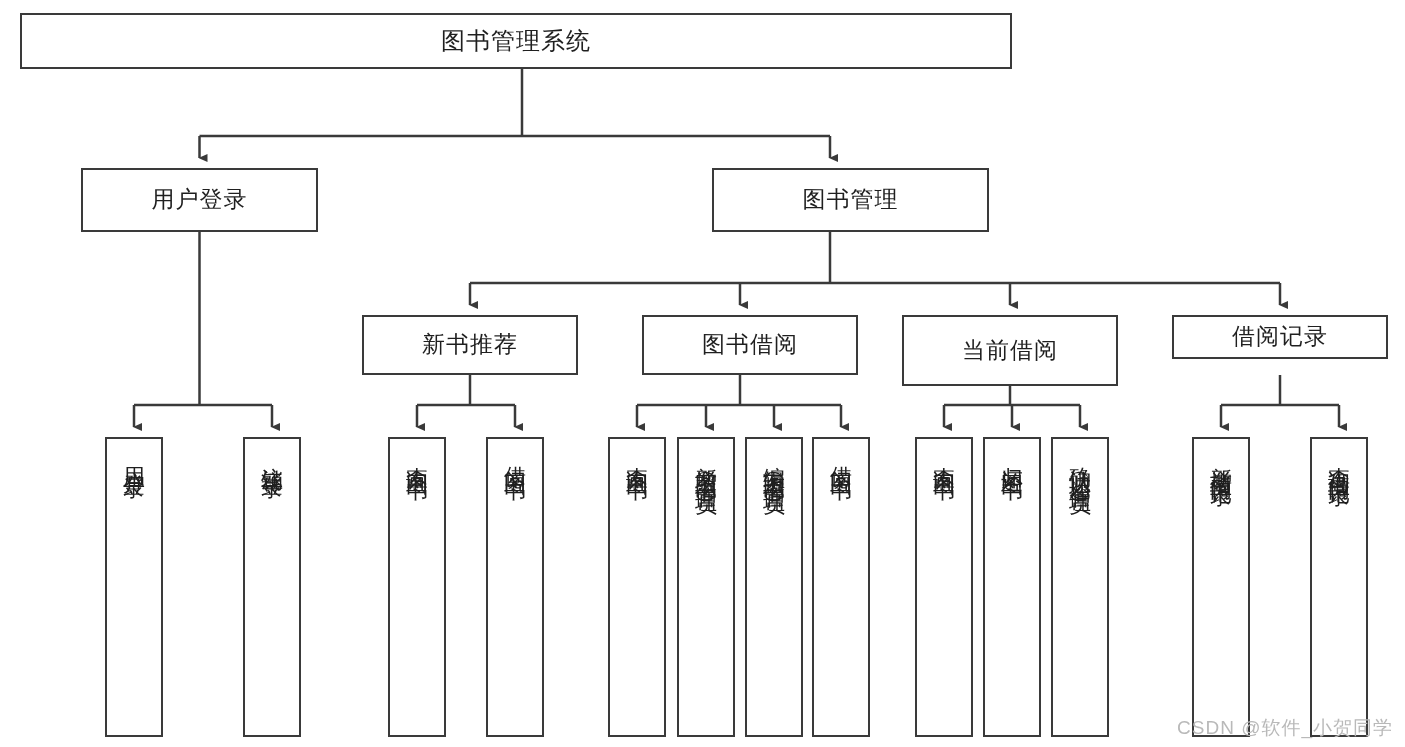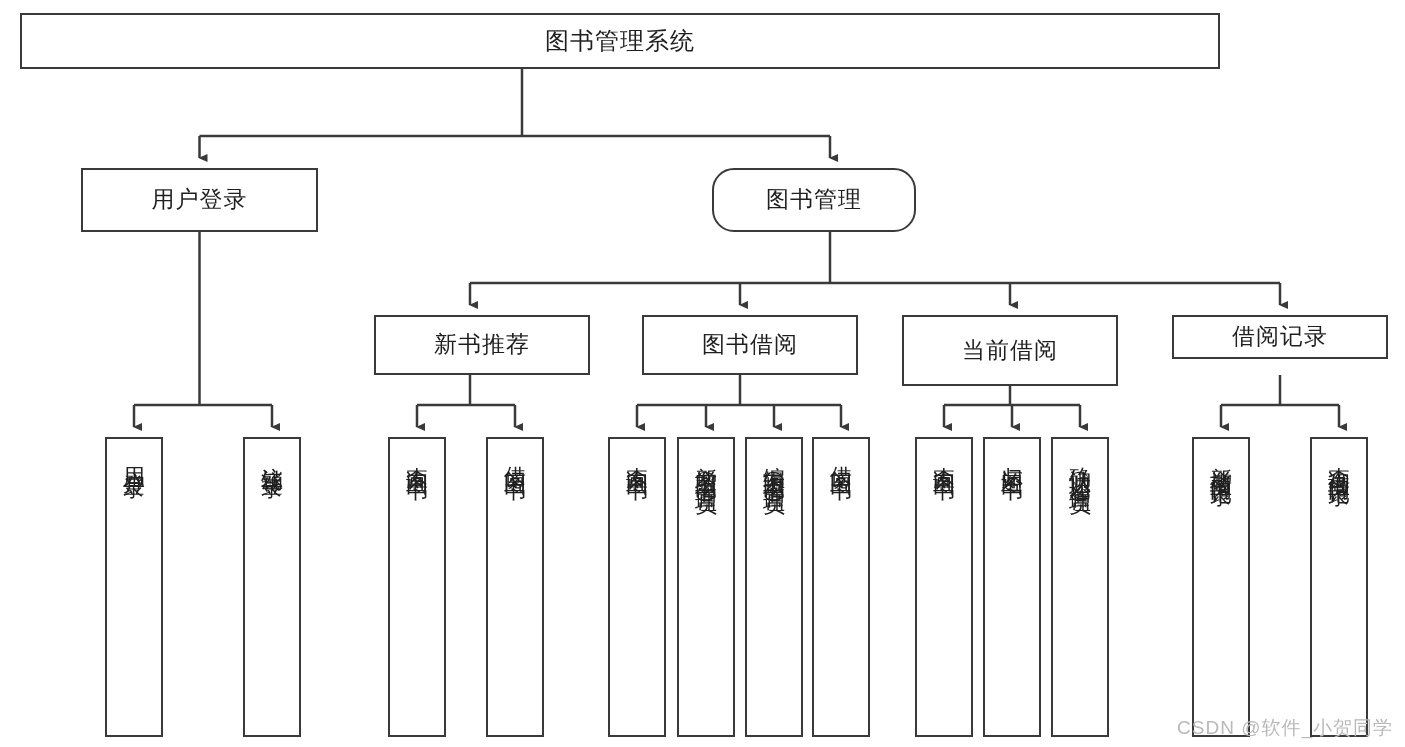--- a/index.html
+++ b/index.html
@@ -111,32 +111,32 @@
         <path d="M944,405 L944,427" marker-end="url(#arrowhead)"></path>
         <path d="M1012,405 L1012,427" marker-end="url(#arrowhead)"></path>
         <path d="M1080,405 L1080,427" marker-end="url(#arrowhead)"></path>
         <path d="M1280,375 L1280,405"></path>
         <path d="M1221,405 L1339,405"></path>
         <path d="M1221,405 L1221,427" marker-end="url(#arrowhead)"></path>
         <path d="M1339,405 L1339,427" marker-end="url(#arrowhead)"></path>
       </g>
   </svg>
 
-  <div class="node horiz title" style="left: 20px; top: 13px; width: 1200px; height: 56px;">
+  <div class="node horiz title" style="left: 20px; top: 13px; width: 992px; height: 56px;">
     <span>图书管理系统</span>
   </div>
 
   <div class="node horiz" style="left: 81px; top: 168px; width: 237px; height: 64px;">
     <span>用户登录</span>
   </div>
-  <div class="node horiz" style="left: 712px; top: 168px; width: 204px; height: 64px; border-radius: 22px;">
+  <div class="node horiz" style="left: 712px; top: 168px; width: 277px; height: 64px;">
     <span>图书管理</span>
   </div>
 
-  <div class="node horiz" style="left: 362px; top: 315px; width: 216px; height: 60px; margin-left: 12px;">
+  <div class="node horiz" style="left: 362px; top: 315px; width: 216px; height: 60px;">
     <span>新书推荐</span>
   </div>
   <div class="node horiz" style="left: 632px; top: 315px; width: 216px; height: 60px; margin-left: 10px;">
     <span>图书借阅</span>
   </div>
   <div class="node horiz" style="left: 902px; top: 315px; width: 216px; height: 71px;">
     <span>当前借阅</span>
   </div>
   <div class="node horiz" style="left: 1172px; top: 315px; width: 216px; height: 44px;">
     <span>借阅记录</span>

